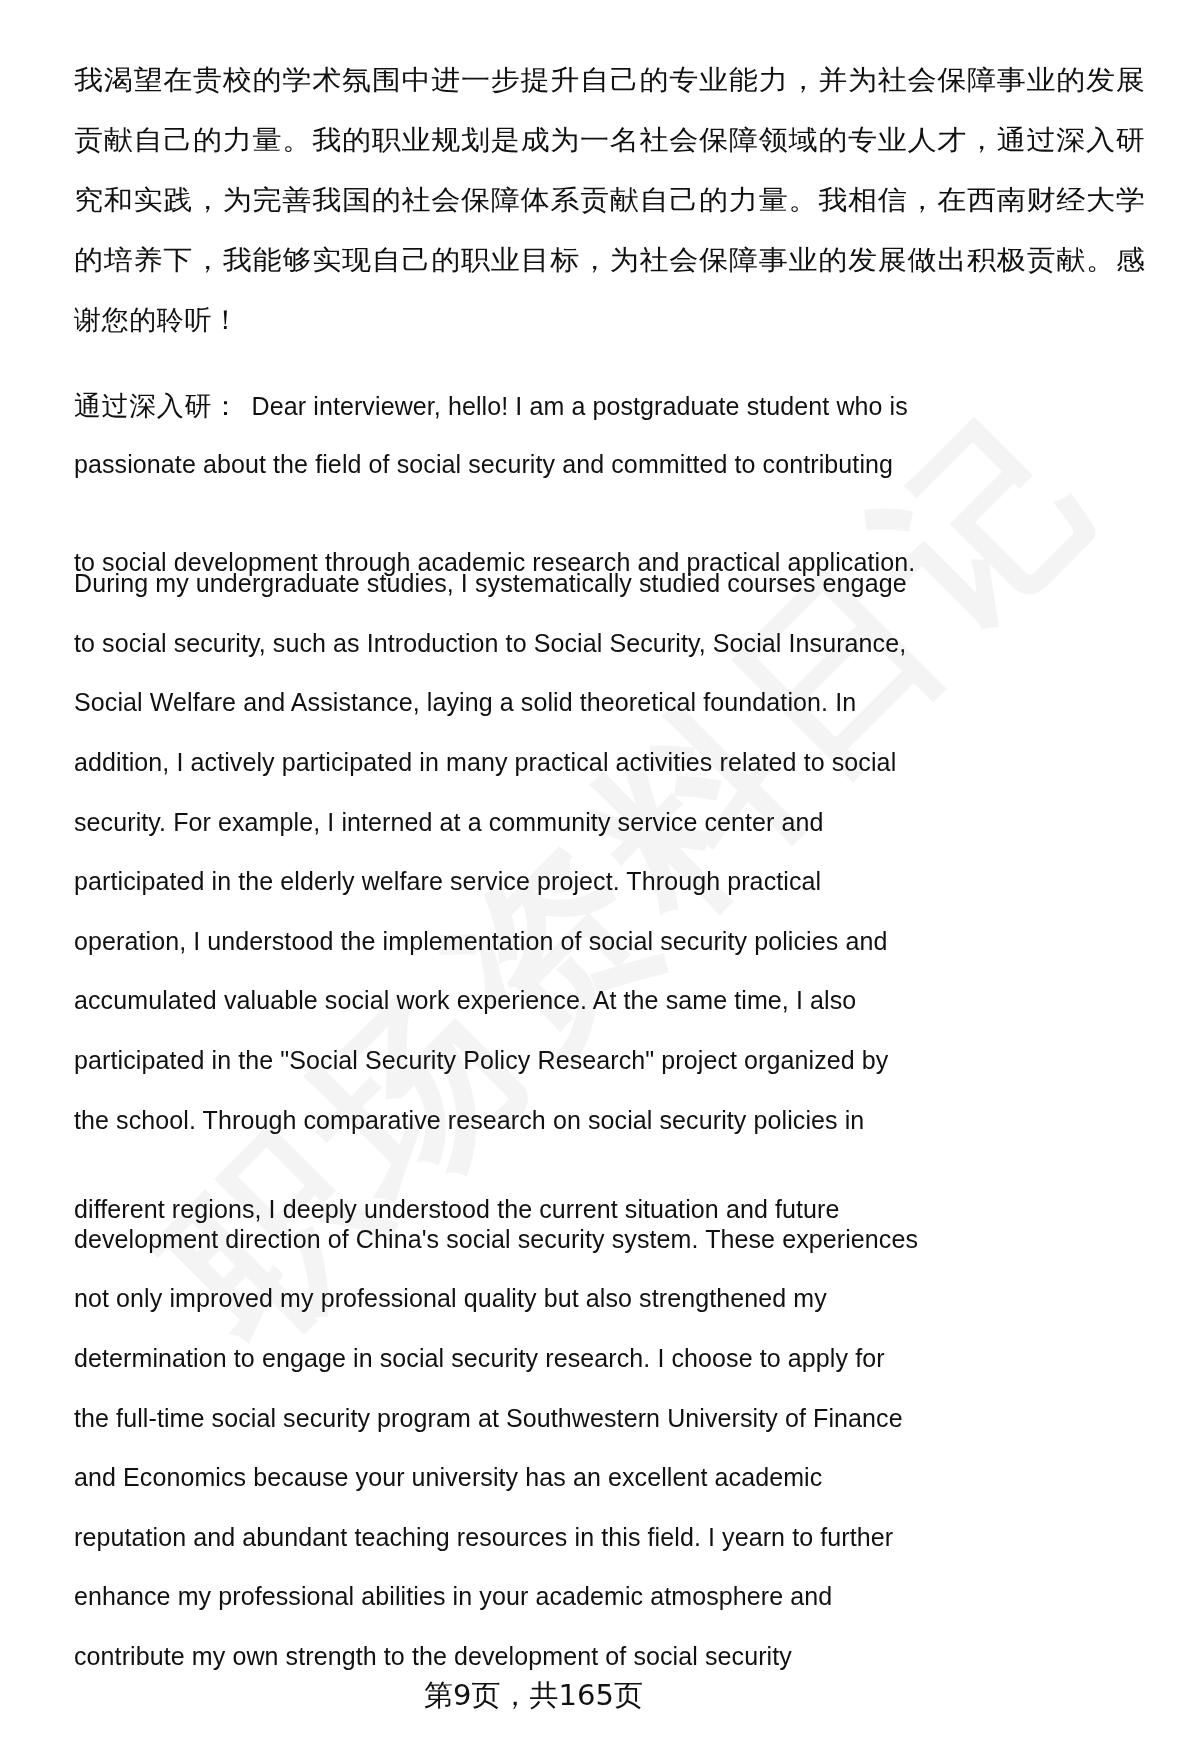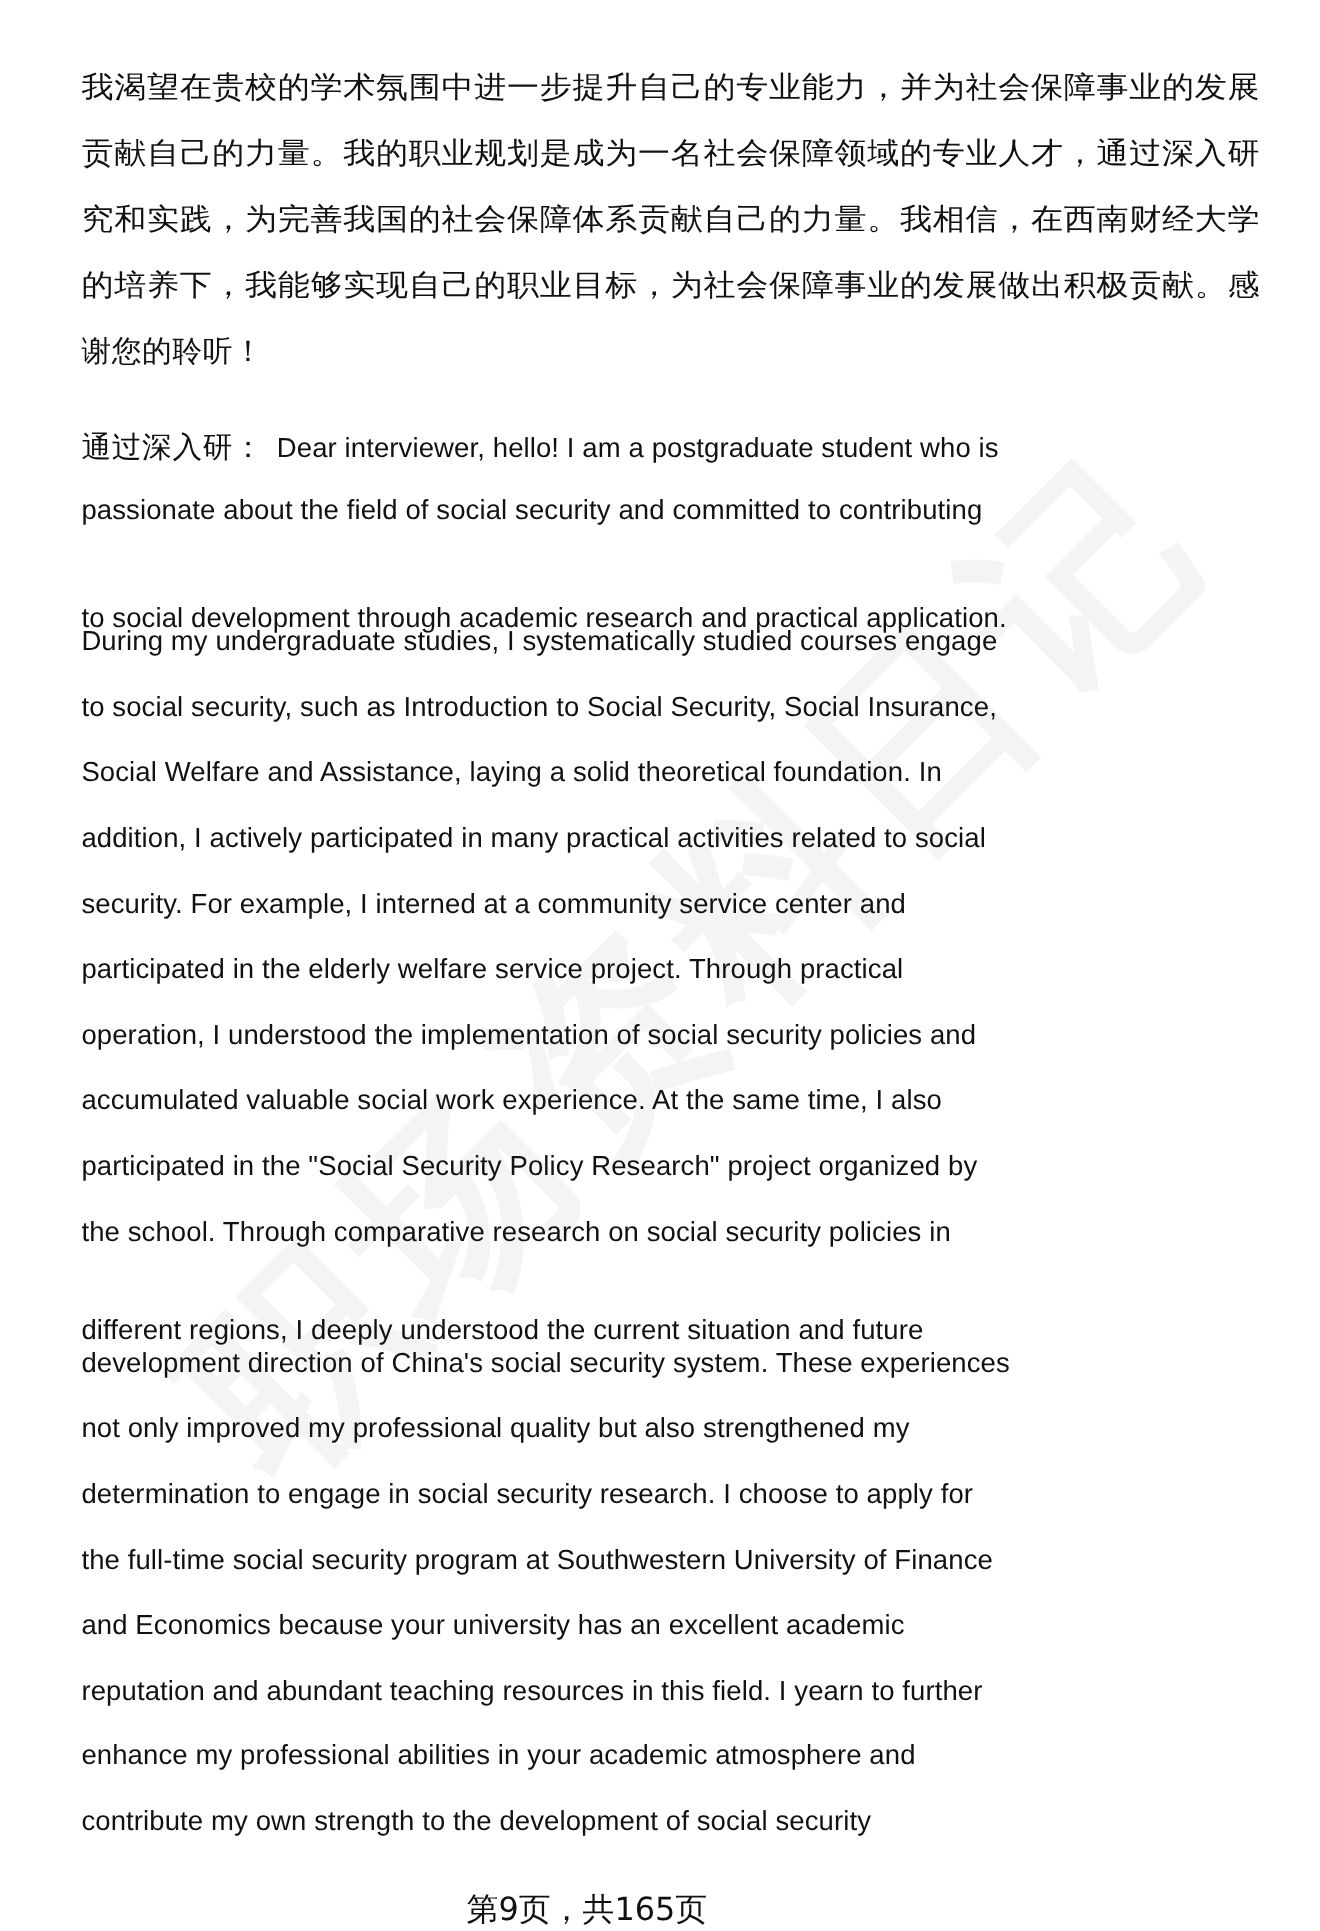--- a/index.html
+++ b/index.html
@@ -11,21 +11,21 @@
     .watermark span { position: absolute; left: 50%; top: 50%;
                       transform: translate(-50%, -50%) rotate(-45deg);
                       font-size: 190px; font-weight: bold; color: rgba(0,0,0,0.045);
                       white-space: nowrap; letter-spacing: 10px;
                       font-family: "DejaVu Sans", sans-serif; }
     .line { position: absolute; left: 74px; white-space: nowrap; line-height: 1;
             font-size: 28.5px; transform-origin: left center; }
     .cn { font-size: 27px; letter-spacing: 0.6px; }
     .en { font-family: "Liberation Sans", sans-serif; font-size: 25px; letter-spacing: 0.1px; }
     .footer { position: absolute; left: 0; width: 1067px; text-align: center; top: 1681px;
-              font-size: 29px; line-height: 1; margin-top: 40px; }
+              font-size: 29px; line-height: 1; }
   </style>
 </head>
 <body>
 
 <div class="page">
 
   <div class="watermark">
     <span>职场资料日记</span>
   </div>
 

